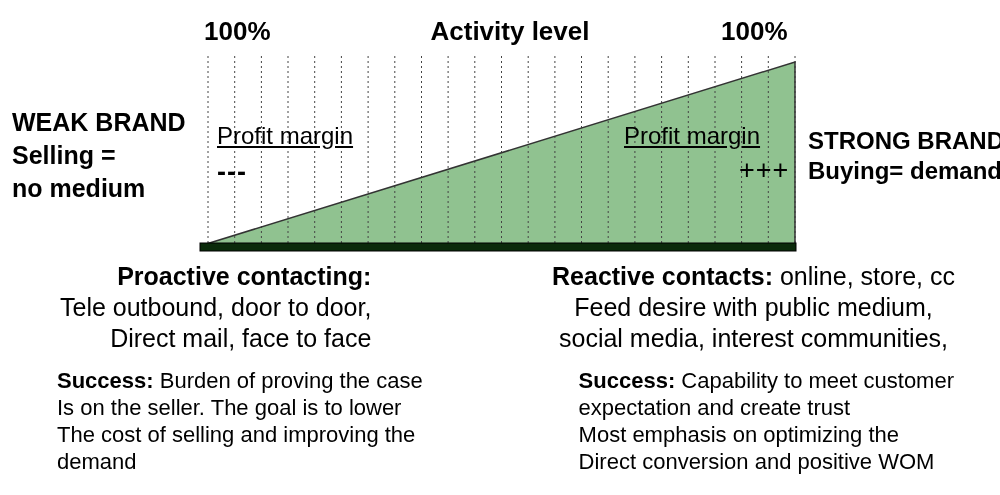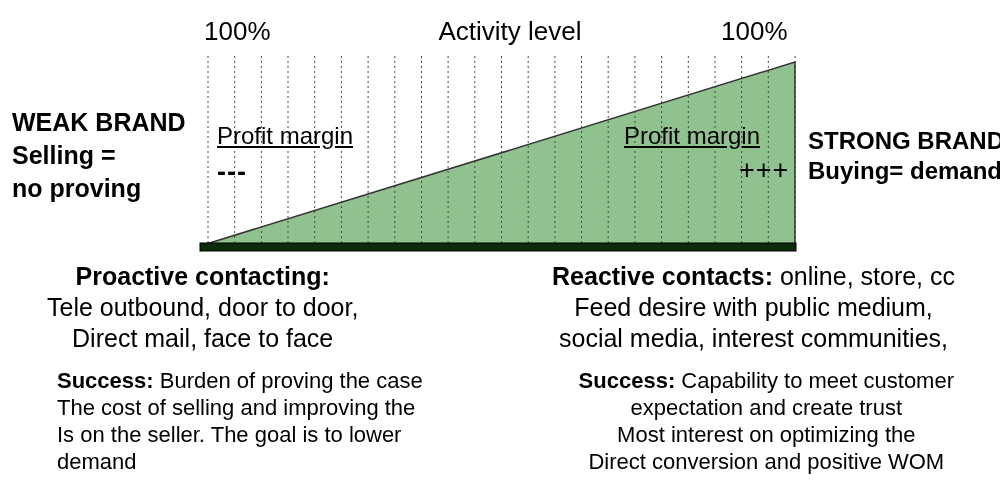--- a/index.html
+++ b/index.html
@@ -5,37 +5,37 @@
   html, body { margin: 0; padding: 0; }
   body {
     width: 1000px; height: 495px; position: relative;
     background: #ffffff; color: #000000;
     font-family: "Liberation Sans", sans-serif;
     overflow: hidden;
   }
   .abs { position: absolute; }
   .b { font-weight: bold; }
   #chart-svg { left: 0; top: 0; }
-  .toplabel { top: 16px; font-size: 26px; white-space: nowrap; }
+  .toplabel { top: 16px; font-size: 26px; white-space: nowrap; font-weight: bold; }
   #pct-left { left: 204px; }
   #axis-label { left: 360px; width: 300px; text-align: center; }
   #pct-right { left: 721px; }
   #weak-brand { left: 12px; top: 106px; font-size: 25px; font-weight: bold; line-height: 33px; white-space: nowrap; }
   #strong-brand { left: 808px; top: 126px; font-size: 24px; font-weight: bold; line-height: 30px; white-space: nowrap; }
   .profit { font-size: 24px; white-space: nowrap; text-decoration: underline; }
   #profit-left { left: 217px; top: 122px; }
   #profit-left-sign { left: 217px; top: 157px; font-size: 27px; font-weight: bold; letter-spacing: 1px; }
   #profit-right { left: 624px; top: 122px; }
   #profit-right-sign { left: 739px; top: 155px; font-size: 27px; letter-spacing: 1px; }
   .para { font-size: 25px; line-height: 31px; white-space: nowrap; }
   .success { font-size: 22px; line-height: 27px; white-space: nowrap; }
-  #proactive-block { left: 47px; top: 261px; text-align: center; }
+  #proactive-block { left: 60px; top: 261px; text-align: right; }
   #proactive-success { left: 57px; top: 367px; text-align: left; }
   #reactive-block { right: 45px; top: 261px; text-align: center; }
-  #reactive-success { right: 46px; top: 367px; text-align: center; }
+  #reactive-success { right: 46px; top: 367px; text-align: left; }
 </style>
 </head>
 <body>
 
 <svg id="chart-svg" class="abs" width="1000" height="495" viewBox="0 0 1000 495">
   <polygon points="203,245 795,62 795,245" fill="#90c290"></polygon>
   <g>
       <line x1="208.0" x2="208.0" y1="56" y2="244" stroke="#444444" stroke-width="1" stroke-dasharray="2,3"></line>
       <line x1="234.7" x2="234.7" y1="56" y2="244" stroke="#444444" stroke-width="1" stroke-dasharray="2,3"></line>
       <line x1="261.4" x2="261.4" y1="56" y2="244" stroke="#444444" stroke-width="1" stroke-dasharray="2,3"></line>
@@ -64,48 +64,48 @@
   <rect x="200" y="243" width="596" height="8" stroke="#000000" stroke-width="1" fill="#0b2b0b"></rect>
 </svg>
 
 <div id="pct-left" class="abs toplabel">100%</div>
 <div id="axis-label" class="abs toplabel">Activity level</div>
 <div id="pct-right" class="abs toplabel">100%</div>
 
 <div id="weak-brand" class="abs">
   <div>WEAK BRAND</div>
   <div>Selling =</div>
-  <div>no proving</div>
+  <div>no medium</div>
 </div>
 
 <div id="strong-brand" class="abs">
   <div>STRONG BRAND</div>
   <div>Buying= demand</div>
 </div>
 
 <div id="profit-left" class="abs profit">Profit margin</div>
 <div id="profit-left-sign" class="abs">---</div>
 <div id="profit-right" class="abs profit">Profit margin</div>
 <div id="profit-right-sign" class="abs">+++</div>
 
 <div id="proactive-block" class="abs para">
   <div class="b">Proactive contacting:</div>
   <div>Tele outbound, door to door,</div>
   <div>Direct mail, face to face</div>
 </div>
 <div id="proactive-success" class="abs success">
   <div><span class="b">Success:</span><span> Burden of proving the case</span></div>
+  <div>Is on the seller. The goal is to lower</div>
   <div>The cost of selling and improving the</div>
-  <div>Is on the seller. The goal is to lower</div>
   <div>demand</div>
 </div>
 
 <div id="reactive-block" class="abs para">
   <div><span class="b">Reactive contacts:</span><span> online, store, cc</span></div>
   <div>Feed desire with public medium,</div>
   <div>social media, interest communities,</div>
 </div>
 <div id="reactive-success" class="abs success">
   <div><span class="b">Success:</span><span> Capability to meet customer</span></div>
   <div>expectation and create trust</div>
-  <div>Most interest on optimizing the</div>
+  <div>Most emphasis on optimizing the</div>
   <div>Direct conversion and positive WOM</div>
 </div>
 
 </body></html>

